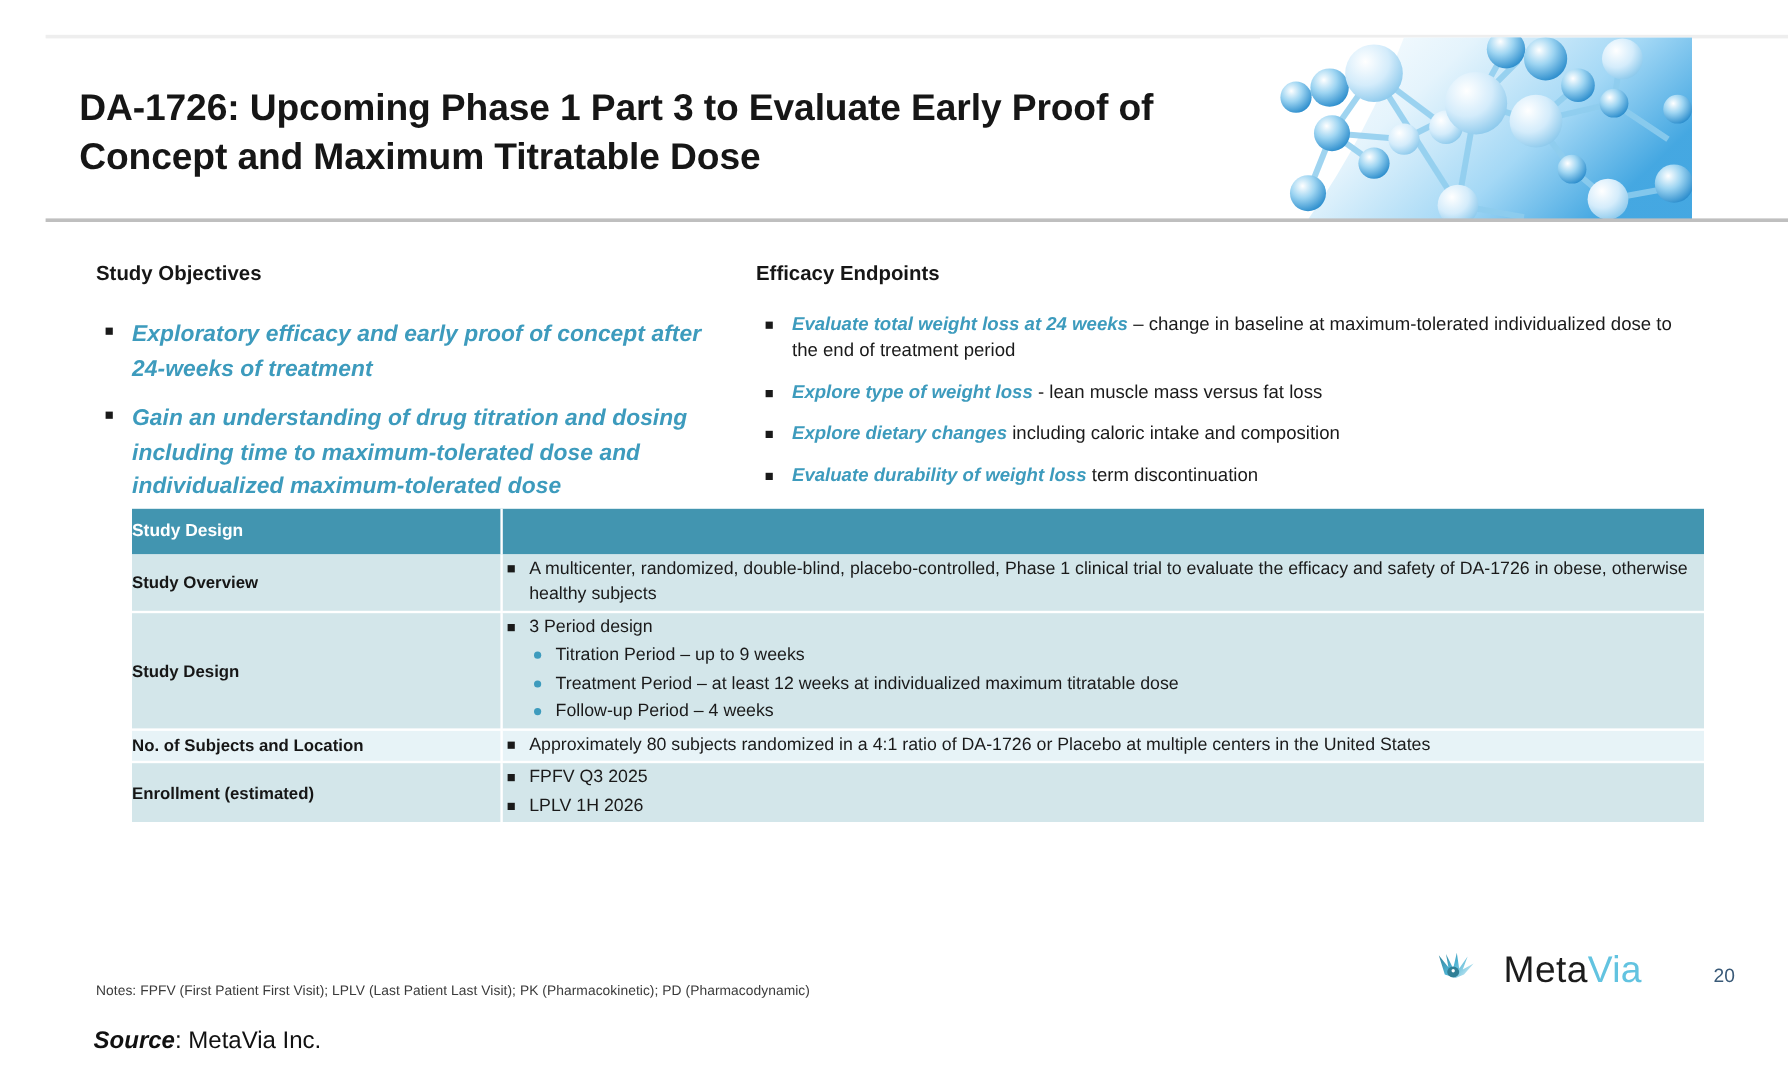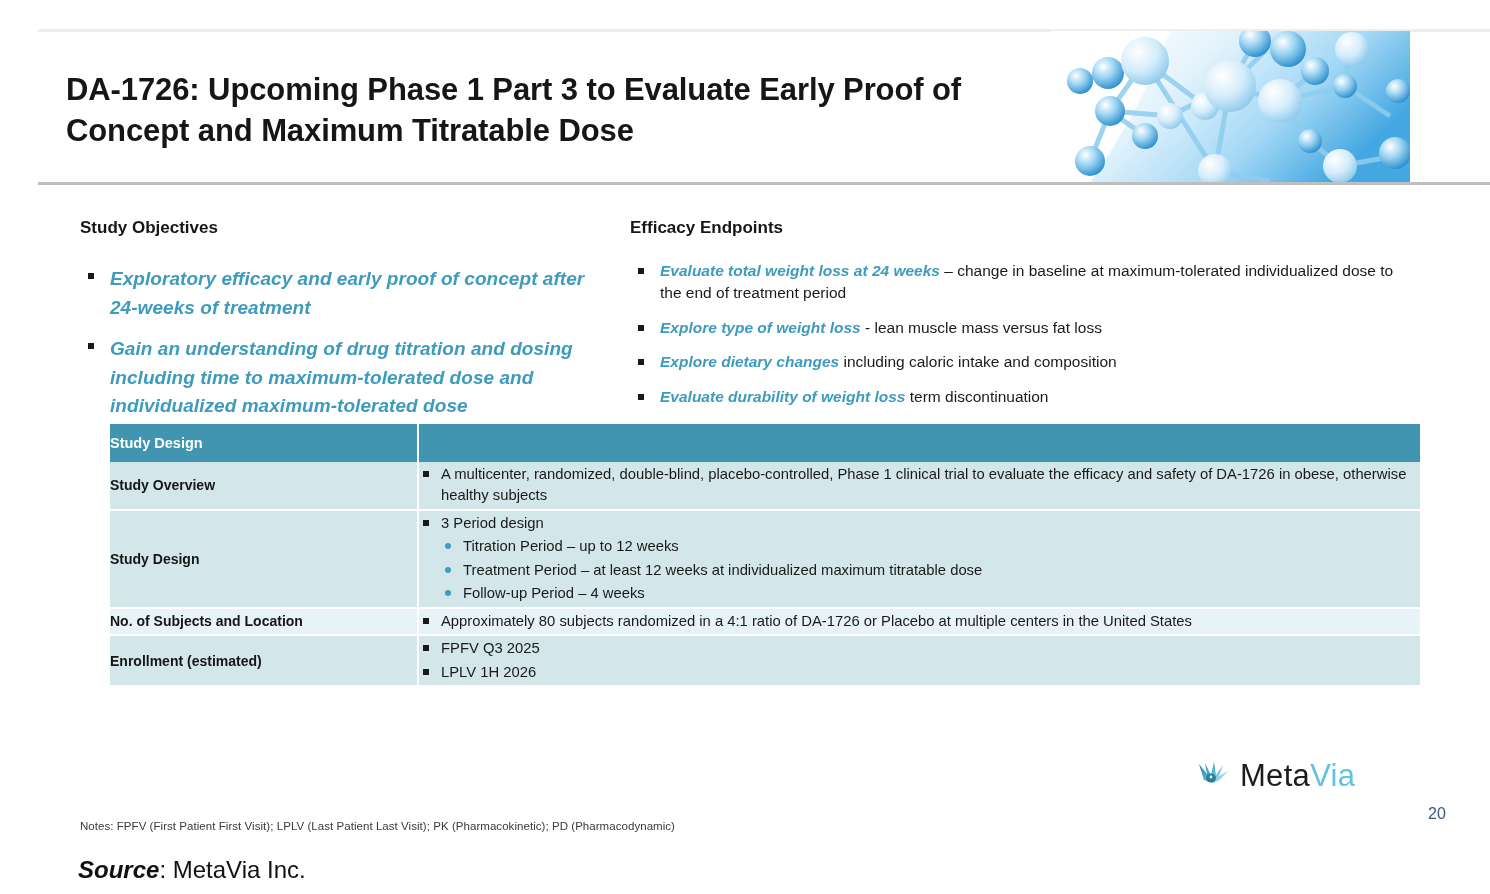--- a/index.html
+++ b/index.html
@@ -179,35 +179,35 @@
   .notes {
     position: absolute;
     left: 80px; top: 820px;
     font-size: 11.5px;
     color: #3a3a3a;
     letter-spacing: 0.05px;
   }
   .source {
     position: absolute;
     left: 78px; top: 856px;
-    font-size: 24px;
+    font-size: 20px;
     color: #111111;
   }
   .source .src-word {
     font-style: italic;
     font-weight: 600;
   }
 
   
   .logo-wrap {
     position: absolute;
-    left: 1196px; top: 760px;
+    left: 1196px; top: 792px;
     display: flex;
     align-items: center;
-    gap: 10px;
+    gap: 23px;
   }
   .logo-mark { width: 34px; height: 30px; display: block; }
   .logo-text {
     font-size: 31px;
     font-weight: 400;
     letter-spacing: 0.3px;
     line-height: 1;
   }
   .logo-text .meta { color: #1c1c1c; }
   .logo-text .via  { color: #62c3e0; }
@@ -345,21 +345,21 @@
           </ul>
         </td>
       </tr>
       <tr class="row-a">
         <td class="cell-label">Study Design</td>
         <td class="cell-body">
           <ul>
             <li>3 Period design</li>
           </ul>
           <ul class="sub-list">
-            <li>Titration Period – up to 12 weeks</li>
+            <li>Titration Period – up to 9 weeks</li>
             <li>Treatment Period – at least 12 weeks at individualized maximum titratable dose</li>
             <li>Follow-up Period – 4 weeks</li>
           </ul>
         </td>
       </tr>
       <tr class="row-b">
         <td class="cell-label">No. of Subjects and Location</td>
         <td class="cell-body">
           <ul>
             <li>Approximately 80 subjects randomized in a 4:1 ratio of DA-1726 or Placebo at multiple centers in the United States</li>

